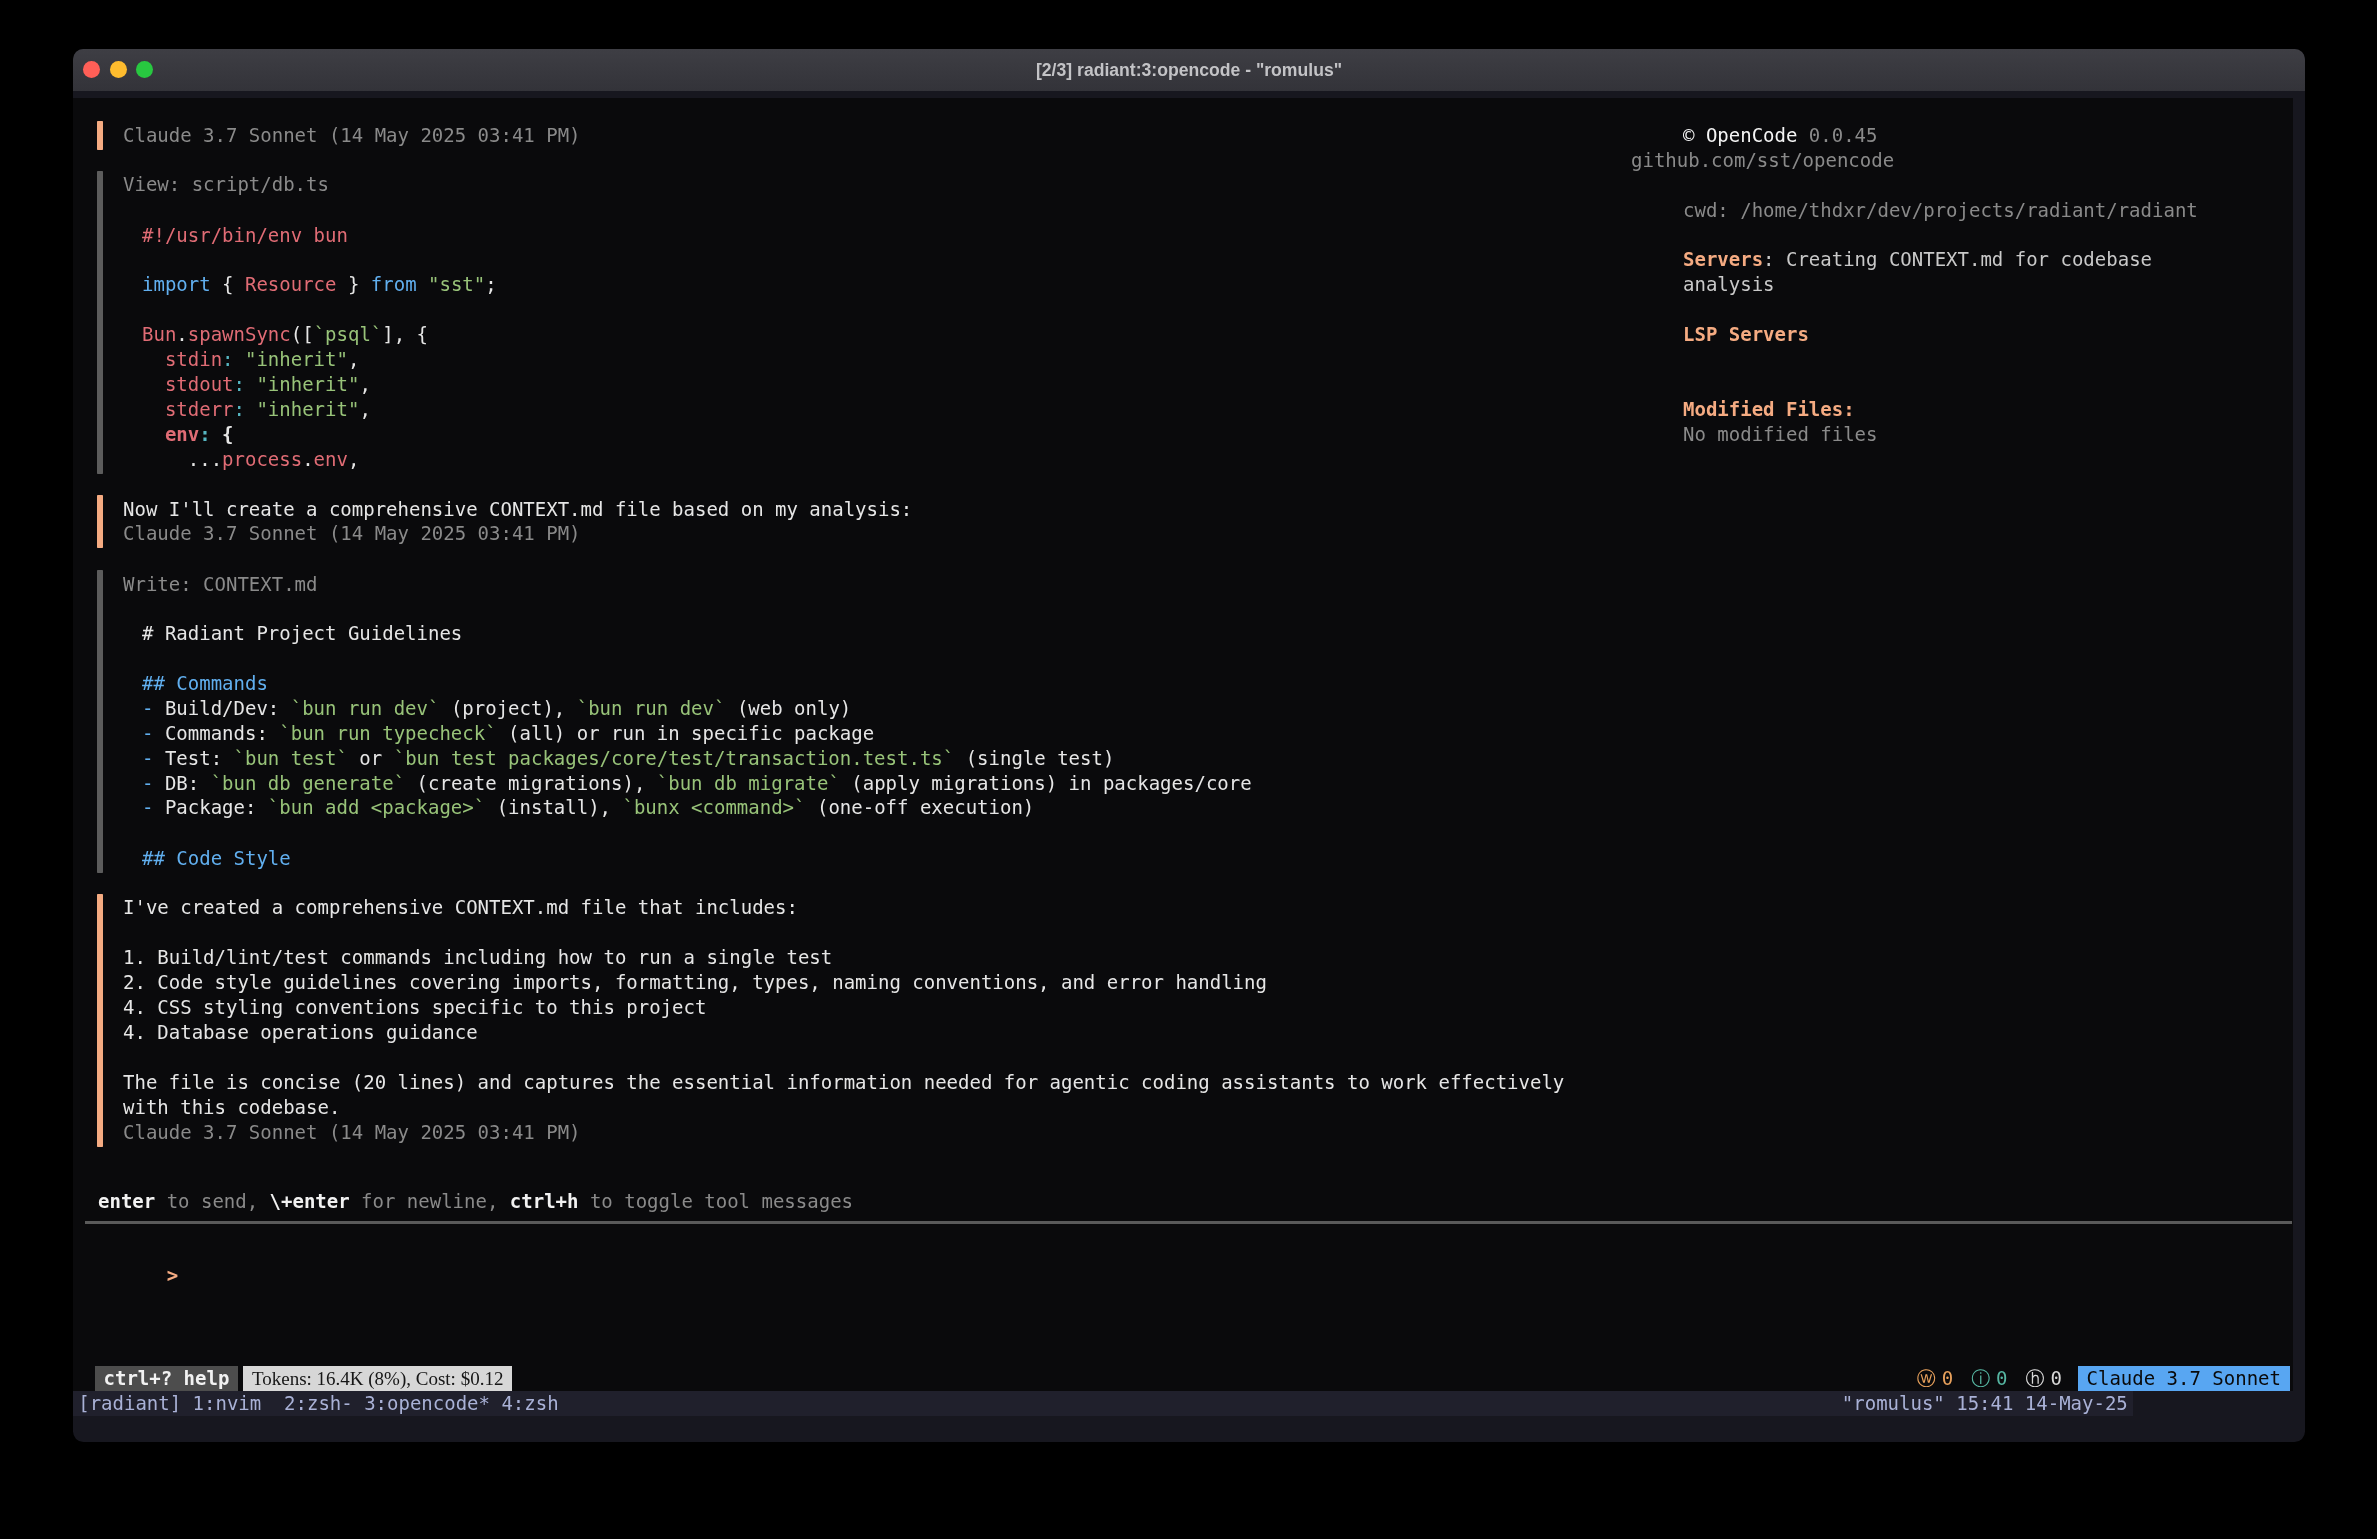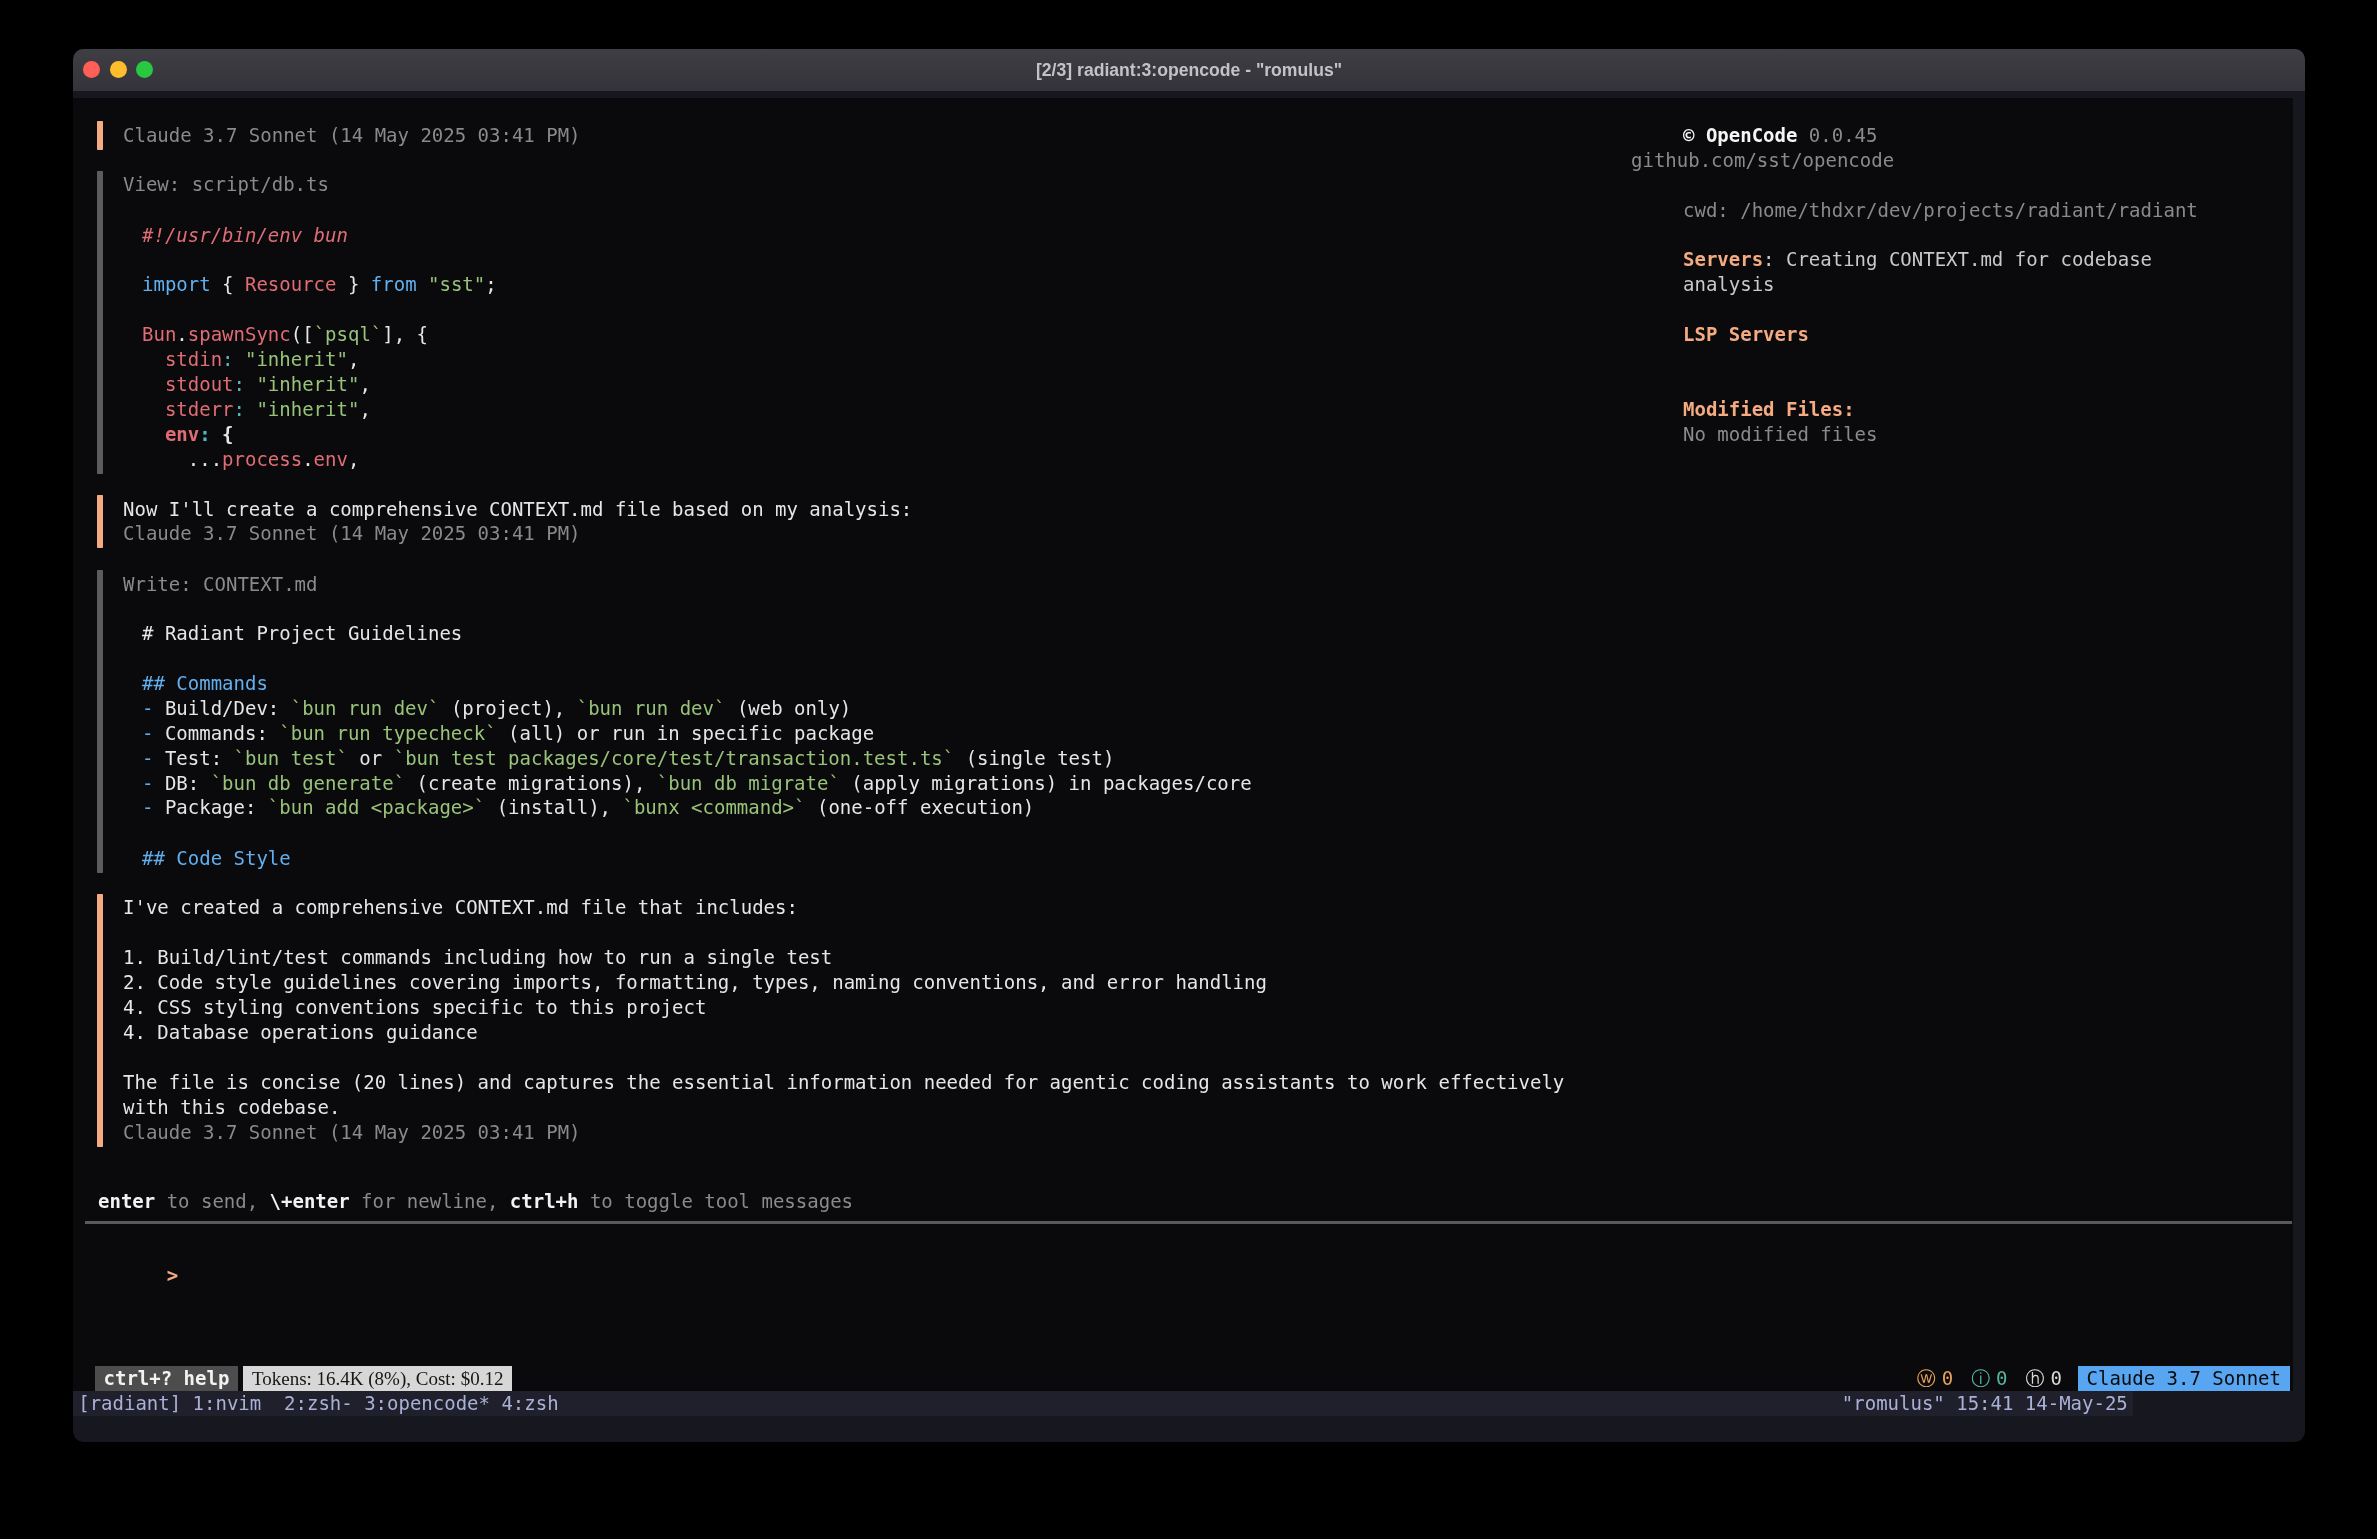--- a/index.html
+++ b/index.html
@@ -47,21 +47,21 @@
       <span class="light yellow"></span>
       <span class="light green"></span>
       <div class="title">[2/3] radiant:3:opencode - "romulus"</div>
     </div>
 
     <div class="term"></div>
 
     <div id="rows">
         <div class="trow" style="top: 74px; left: 50px;"><span style="color: rgb(138, 138, 138);">Claude 3.7 Sonnet (14 May 2025 03:41 PM)</span></div>
         <div class="trow" style="top: 123px; left: 50px;"><span style="color: rgb(138, 138, 138);">View: script/db.ts</span></div>
-        <div class="trow" style="top: 174px; left: 69px;"><span style="color: rgb(224, 108, 117); font-style: italic;">#!/usr/bin/env bun</span></div>
+        <div class="trow" style="top: 174px; left: 69px;"><span style="color: rgb(224, 108, 117);">#!/usr/bin/env bun</span></div>
         <div class="trow" style="top: 223px; left: 69px;"><span style="color: rgb(97, 175, 239);">import</span><span style="color: rgb(230, 230, 230);"> { </span><span style="color: rgb(224, 108, 117);">Resource</span><span style="color: rgb(230, 230, 230);"> } </span><span style="color: rgb(97, 175, 239);">from</span><span style="color: rgb(230, 230, 230);"> </span><span style="color: rgb(152, 195, 121);">"sst"</span><span style="color: rgb(230, 230, 230);">;</span></div>
         <div class="trow" style="top: 273px; left: 69px;"><span style="color: rgb(224, 108, 117);">Bun</span><span style="color: rgb(230, 230, 230);">.</span><span style="color: rgb(224, 108, 117);">spawnSync</span><span style="color: rgb(230, 230, 230);">([</span><span style="color: rgb(152, 195, 121);">`psql`</span><span style="color: rgb(230, 230, 230);">], {</span></div>
         <div class="trow" style="top: 298px; left: 69px;"><span style="color: rgb(224, 108, 117);">  stdin</span><span style="color: rgb(86, 182, 194);">:</span><span style="color: rgb(230, 230, 230);"> </span><span style="color: rgb(152, 195, 121);">"inherit"</span><span style="color: rgb(230, 230, 230);">,</span></div>
         <div class="trow" style="top: 323px; left: 69px;"><span style="color: rgb(224, 108, 117);">  stdout</span><span style="color: rgb(86, 182, 194);">:</span><span style="color: rgb(230, 230, 230);"> </span><span style="color: rgb(152, 195, 121);">"inherit"</span><span style="color: rgb(230, 230, 230);">,</span></div>
         <div class="trow" style="top: 348px; left: 69px;"><span style="color: rgb(224, 108, 117);">  stderr</span><span style="color: rgb(86, 182, 194);">:</span><span style="color: rgb(230, 230, 230);"> </span><span style="color: rgb(152, 195, 121);">"inherit"</span><span style="color: rgb(230, 230, 230);">,</span></div>
         <div class="trow" style="top: 373px; left: 69px; font-weight: bold;"><span style="color: rgb(224, 108, 117);">  env</span><span style="color: rgb(86, 182, 194);">:</span><span style="color: rgb(230, 230, 230);"> {</span></div>
         <div class="trow" style="top: 398px; left: 69px;"><span style="color: rgb(230, 230, 230);">    ...</span><span style="color: rgb(224, 108, 117);">process</span><span style="color: rgb(230, 230, 230);">.</span><span style="color: rgb(224, 108, 117);">env</span><span style="color: rgb(230, 230, 230);">,</span></div>
         <div class="trow" style="top: 448px; left: 50px;"><span style="color: rgb(230, 230, 230);">Now I'll create a comprehensive CONTEXT.md file based on my analysis:</span></div>
         <div class="trow" style="top: 472px; left: 50px;"><span style="color: rgb(138, 138, 138);">Claude 3.7 Sonnet (14 May 2025 03:41 PM)</span></div>
         <div class="trow" style="top: 523px; left: 50px;"><span style="color: rgb(138, 138, 138);">Write: CONTEXT.md</span></div>
@@ -74,21 +74,21 @@
         <div class="trow" style="top: 746px; left: 69px;"><span style="color: rgb(97, 175, 239);">- </span><span style="color: rgb(230, 230, 230);">Package: </span><span style="color: rgb(152, 195, 121);">`bun add &lt;package&gt;`</span><span style="color: rgb(230, 230, 230);"> (install), </span><span style="color: rgb(152, 195, 121);">`bunx &lt;command&gt;`</span><span style="color: rgb(230, 230, 230);"> (one-off execution)</span></div>
         <div class="trow" style="top: 797px; left: 69px;"><span style="color: rgb(97, 175, 239);">## Code Style</span></div>
         <div class="trow" style="top: 846px; left: 50px;"><span style="color: rgb(230, 230, 230);">I've created a comprehensive CONTEXT.md file that includes:</span></div>
         <div class="trow" style="top: 896px; left: 50px;"><span style="color: rgb(230, 230, 230);">1. Build/lint/test commands including how to run a single test</span></div>
         <div class="trow" style="top: 921px; left: 50px;"><span style="color: rgb(230, 230, 230);">2. Code style guidelines covering imports, formatting, types, naming conventions, and error handling</span></div>
         <div class="trow" style="top: 946px; left: 50px;"><span style="color: rgb(230, 230, 230);">4. CSS styling conventions specific to this project</span></div>
         <div class="trow" style="top: 971px; left: 50px;"><span style="color: rgb(230, 230, 230);">4. Database operations guidance</span></div>
         <div class="trow" style="top: 1021px; left: 50px;"><span style="color: rgb(230, 230, 230);">The file is concise (20 lines) and captures the essential information needed for agentic coding assistants to work effectively</span></div>
         <div class="trow" style="top: 1046px; left: 50px;"><span style="color: rgb(230, 230, 230);">with this codebase.</span></div>
         <div class="trow" style="top: 1071px; left: 50px;"><span style="color: rgb(138, 138, 138);">Claude 3.7 Sonnet (14 May 2025 03:41 PM)</span></div>
-        <div class="trow" style="top: 74px; left: 1610px;"><span style="color: rgb(245, 245, 245); font-weight: bold;">© OpenCode</span><span style="color: rgb(138, 138, 138);"> 0.0.45</span></div>
+        <div class="trow" style="top: 74px; left: 1610px;"><span style="color: rgb(245, 245, 245); font-weight: normal;">© OpenCode</span><span style="color: rgb(138, 138, 138);"> 0.0.45</span></div>
         <div class="trow" style="top: 99px; left: 1558px;"><span style="color: rgb(138, 138, 138);">github.com/sst/opencode</span></div>
         <div class="trow" style="top: 149px; left: 1610px;"><span style="color: rgb(138, 138, 138);">cwd: /home/thdxr/dev/projects/radiant/radiant</span></div>
         <div class="trow" style="top: 198px; left: 1610px;"><span style="color: rgb(245, 171, 130); font-weight: bold;">Servers</span><span style="color: rgb(201, 201, 201);">: Creating CONTEXT.md for codebase</span></div>
         <div class="trow" style="top: 223px; left: 1610px;"><span style="color: rgb(201, 201, 201);">analysis</span></div>
         <div class="trow" style="top: 273px; left: 1610px;"><span style="color: rgb(245, 171, 130); font-weight: bold;">LSP Servers</span></div>
         <div class="trow" style="top: 348px; left: 1610px;"><span style="color: rgb(245, 171, 130); font-weight: bold;">Modified Files:</span></div>
         <div class="trow" style="top: 373px; left: 1610px;"><span style="color: rgb(138, 138, 138);">No modified files</span></div>
         <div class="bar" style="top: 72px; height: 29px; background: rgb(245, 171, 130);"></div>
         <div class="bar" style="top: 122px; height: 303px; background: rgb(92, 92, 92);"></div>
         <div class="bar" style="top: 446px; height: 53px; background: rgb(245, 171, 130);"></div>

